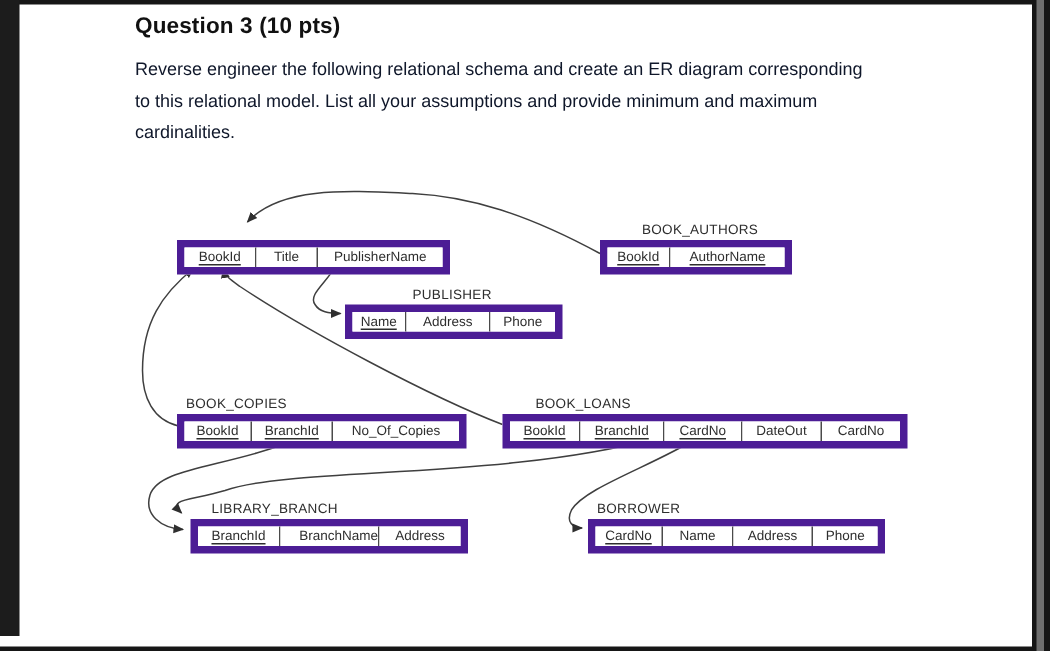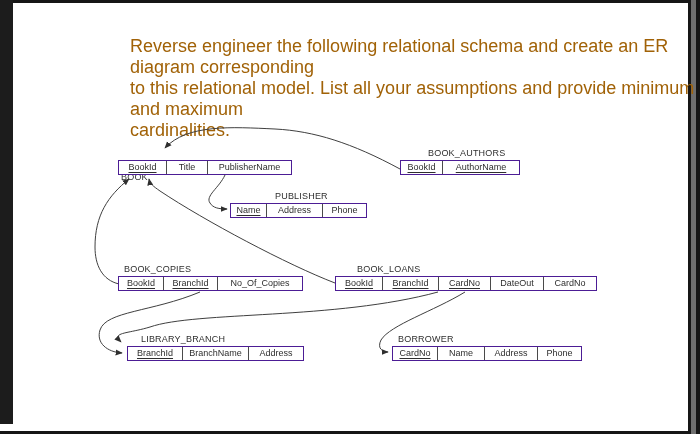--- a/index.html
+++ b/index.html
@@ -6,43 +6,44 @@
   .page{position:relative;width:700px;height:434px;background:#ffffff;
         font-family:"Liberation Sans",sans-serif;overflow:hidden;}
   
   .topbar{position:absolute;left:0;top:0;width:700px;height:3px;background:#161616;}
   .bottombar{position:absolute;left:0;top:431px;width:700px;height:3px;background:#161616;}
   .leftbar{position:absolute;left:0;top:0;width:13px;height:424px;background:#1c1c1c;}
   .rightbar{position:absolute;left:688px;top:0;width:12px;height:434px;background:#161616;}
   .scroll-thumb{position:absolute;left:3px;top:0;width:5px;height:434px;background:#6f6f6f;}
   
   .title{position:absolute;left:90px;top:9px;font-size:15px;font-weight:700;color:#111;letter-spacing:0.1px;}
-  .bodytext{position:absolute;left:90px;top:36px;font-size:18px;line-height:21px;color:#a16207;margin-left:40px;}
+  .bodytext{position:absolute;left:90px;top:36px;font-size:12px;line-height:21px;color:#0f172a;}
   
   .diagram{position:absolute;left:0;top:0;width:700px;height:434px;}
   .wires{position:absolute;left:0;top:0;pointer-events:none;}
   .tbl-label{position:absolute;font-size:9px;color:#2e2e2e;letter-spacing:0.2px;white-space:nowrap;}
-  .tbl{position:absolute;display:flex;border:1px solid #4c1d95;background:#fff;}
+  .tbl{position:absolute;display:flex;border:5px solid #4c1d95;background:#fff;}
   .cell{box-sizing:border-box;border-right:1px solid #4a4a4a;height:13px;line-height:12px;
         font-size:9px;text-align:center;color:#2e2e2e;background:#fff;overflow:hidden;white-space:nowrap;}
   .cell:last-child{border-right:none;}
   .cell.key{text-decoration:underline;text-underline-offset:2px;}
 </style>
 </head>
 <body>
 
 <div class="page">
 
   <div class="topbar"></div>
   <div class="leftbar"></div>
   <div class="bottombar"></div>
   <div class="rightbar">
     <div class="scroll-thumb"></div>
   </div>
 
+  <div class="title">Question 3 (10 pts)</div>
 
   <div class="bodytext">
     <div>Reverse engineer the following relational schema and create an ER diagram corresponding</div>
     <div>to this relational model. List all your assumptions and provide minimum and maximum</div>
     <div>cardinalities.</div>
   </div>
 
   <div class="diagram">
     <svg class="wires" width="700" height="434" viewBox="0 0 700 434" xmlns="http://www.w3.org/2000/svg">
       <defs>
@@ -85,21 +86,21 @@
       <div class="tbl" style="left: 335px; top: 276px;">
         <div class="cell key" style="width: 47px;">BookId</div>
         <div class="cell key" style="width: 56px;">BranchId</div>
         <div class="cell key" style="width: 52px;">CardNo</div>
         <div class="cell" style="width: 53px;">DateOut</div>
         <div class="cell" style="width: 52px;">CardNo</div>
       </div>
       <div class="tbl-label" style="left: 141px; top: 334px;">LIBRARY_BRANCH</div>
       <div class="tbl" style="left: 127px; top: 346px;">
         <div class="cell key" style="width: 55px;">BranchId</div>
-        <div class="cell" style="width: 66px;">BranchName</div>
+        <div class="cell" style="width: 66px; text-align: right;">BranchName</div>
         <div class="cell" style="width: 54px;">Address</div>
       </div>
       <div class="tbl-label" style="left: 398px; top: 334px;">BORROWER</div>
       <div class="tbl" style="left: 392px; top: 346px;">
         <div class="cell key" style="width: 45px;">CardNo</div>
         <div class="cell" style="width: 47px;">Name</div>
         <div class="cell" style="width: 53px;">Address</div>
         <div class="cell" style="width: 43px;">Phone</div>
       </div>
     </div>

